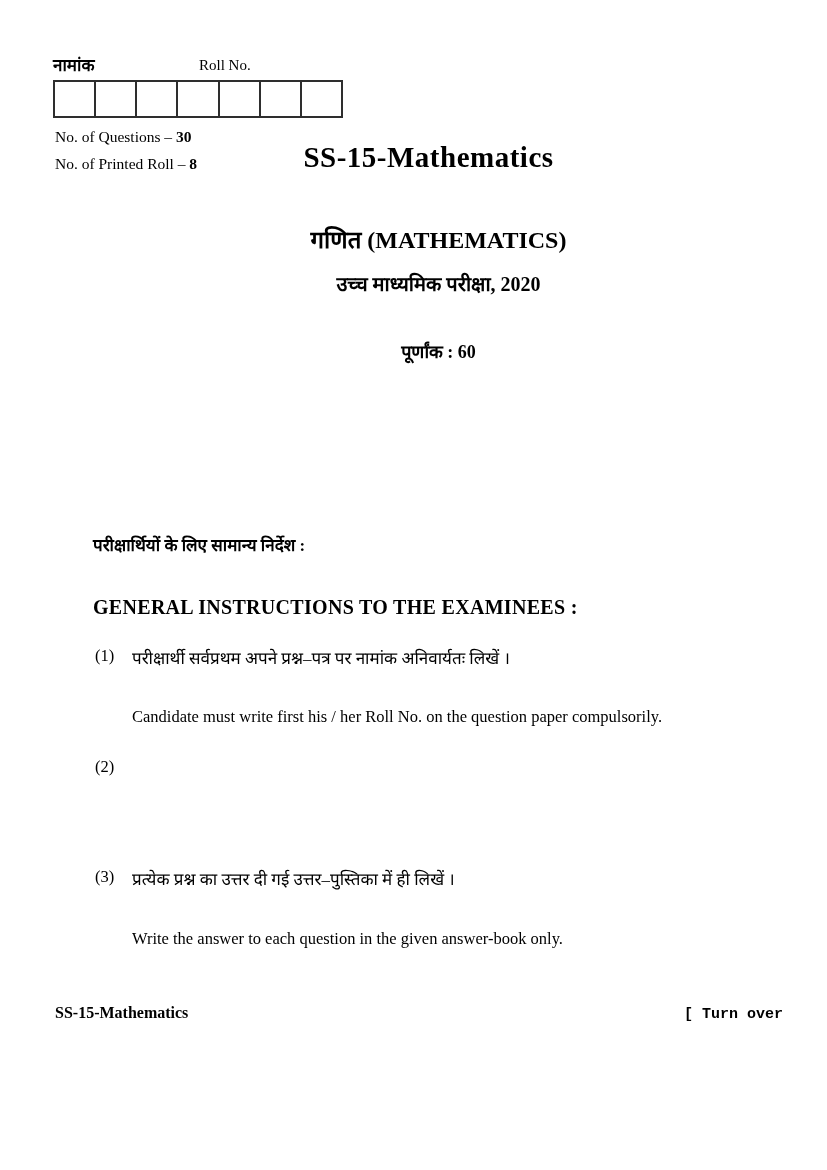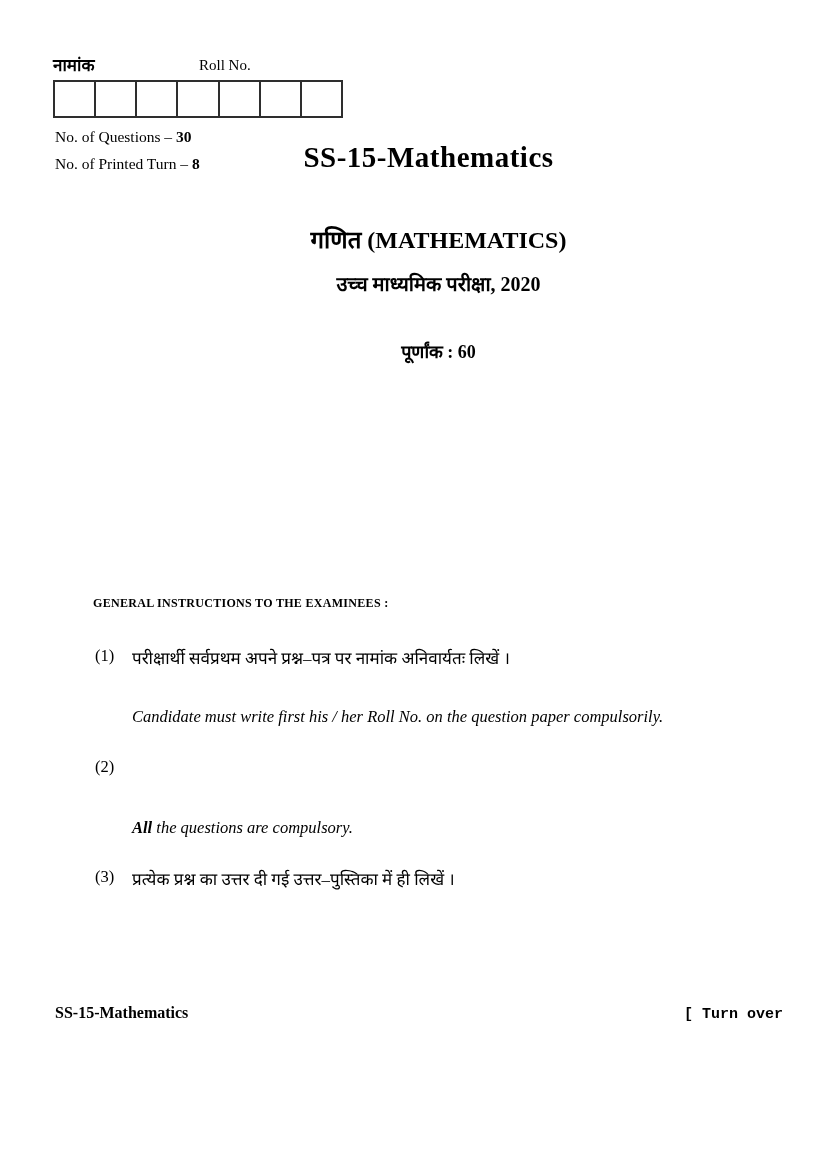--- a/index.html
+++ b/index.html
@@ -53,27 +53,27 @@
   .exam-title   { top: 270px; font-size: 20px; }
   .time-line    { top: 306px; font-size: 18px; }
   .marks-line   { top: 339px; font-size: 18px; }
 
   .instr-heading-hi {
     left: 68px; top: 533px;
     font-size: 17px; font-weight: 700;
   }
   .instr-heading-en {
     left: 68px; top: 596px;
-    font-size: 12px; font-weight: 700;
+    font-size: 20px; font-weight: 700;
     letter-spacing: 0.3px;
   }
 
   .instr-num { left: 70px; width: 34px; font-size: 16.5px; }
   .instr-text-hi { left: 107px; right: 60px; font-size: 17px; }
-  .instr-text-en { left: 107px; right: 60px; font-size: 16.5px; font-style: italic; }
+  .instr-text-en { left: 107px; right: 60px; font-size: 16.5px; }
   .seg-bold { font-weight: 700; }
 
   .i1-hi { top: 646px; }
   .i1-en { top: 707px; }
   .i2-hi { top: 757px; }
   .i2-en { top: 818px; }
   .i3-hi { top: 867px; }
   .i3-en { top: 929px; }
 
   .footer-left {
@@ -99,45 +99,46 @@
       <div class="roll-cell"></div>
       <div class="roll-cell"></div>
       <div class="roll-cell"></div>
       <div class="roll-cell"></div>
     </div>
 
   <div class="abs meta-line meta-questions">
     <span>No. of Questions – </span><b>30</b>
   </div>
   <div class="abs meta-line meta-pages">
-    <span>No. of Printed Turn – </span><b>8</b>
+    <span>No. of Printed Roll – </span><b>8</b>
   </div>
 
   <div class="abs paper-title">SS-15-Mathematics</div>
 
   <div class="abs center-line subject-title">गणित (MATHEMATICS)</div>
   <div class="abs center-line exam-title">उच्च माध्यमिक परीक्षा, 2020</div>
   <div class="abs center-line marks-line">पूर्णांक : 60</div>
 
+  <div class="abs instr-heading-hi">परीक्षार्थियों के लिए सामान्य निर्देश :</div>
   <div class="abs instr-heading-en">GENERAL INSTRUCTIONS TO THE EXAMINEES :</div>
 
   <div class="abs instr-num i1-hi">(1)</div>
   <div class="abs instr-text-hi i1-hi">
     <span class="seg-bold"></span><span>परीक्षार्थी सर्वप्रथम अपने प्रश्न–पत्र पर नामांक अनिवार्यतः लिखें ।</span>
   </div>
   <div class="abs instr-text-en i1-en">
     <span class="seg-bold"></span><span>Candidate must write first his / her Roll No. on the question paper compulsorily.</span>
   </div>
 
   <div class="abs instr-num i2-hi">(2)</div>
-  <div class="abs instr-text-en i2-en">
-    <span class="seg-bold">All</span><span> the questions are compulsory.</span>
-  </div>
 
   <div class="abs instr-num i3-hi">(3)</div>
   <div class="abs instr-text-hi i3-hi">
     <span class="seg-bold"></span><span>प्रत्येक प्रश्न का उत्तर दी गई उत्तर–पुस्तिका में ही लिखें ।</span>
+  </div>
+  <div class="abs instr-text-en i3-en">
+    <span class="seg-bold"></span><span>Write the answer to each question in the given answer-book only.</span>
   </div>
 
   <div class="abs footer-left">SS-15-Mathematics</div>
   <div class="abs footer-right">[ Turn over</div>
 
 </div>
 
 </body></html>

